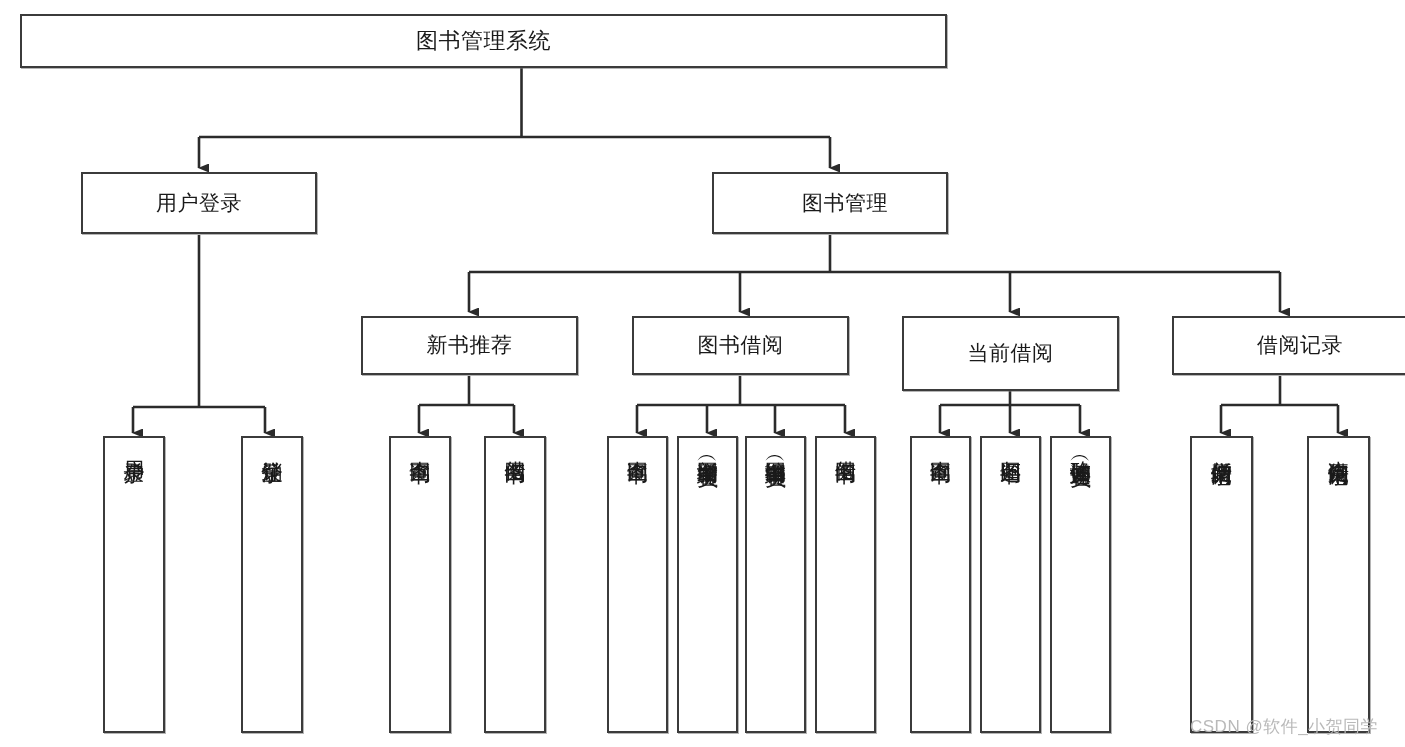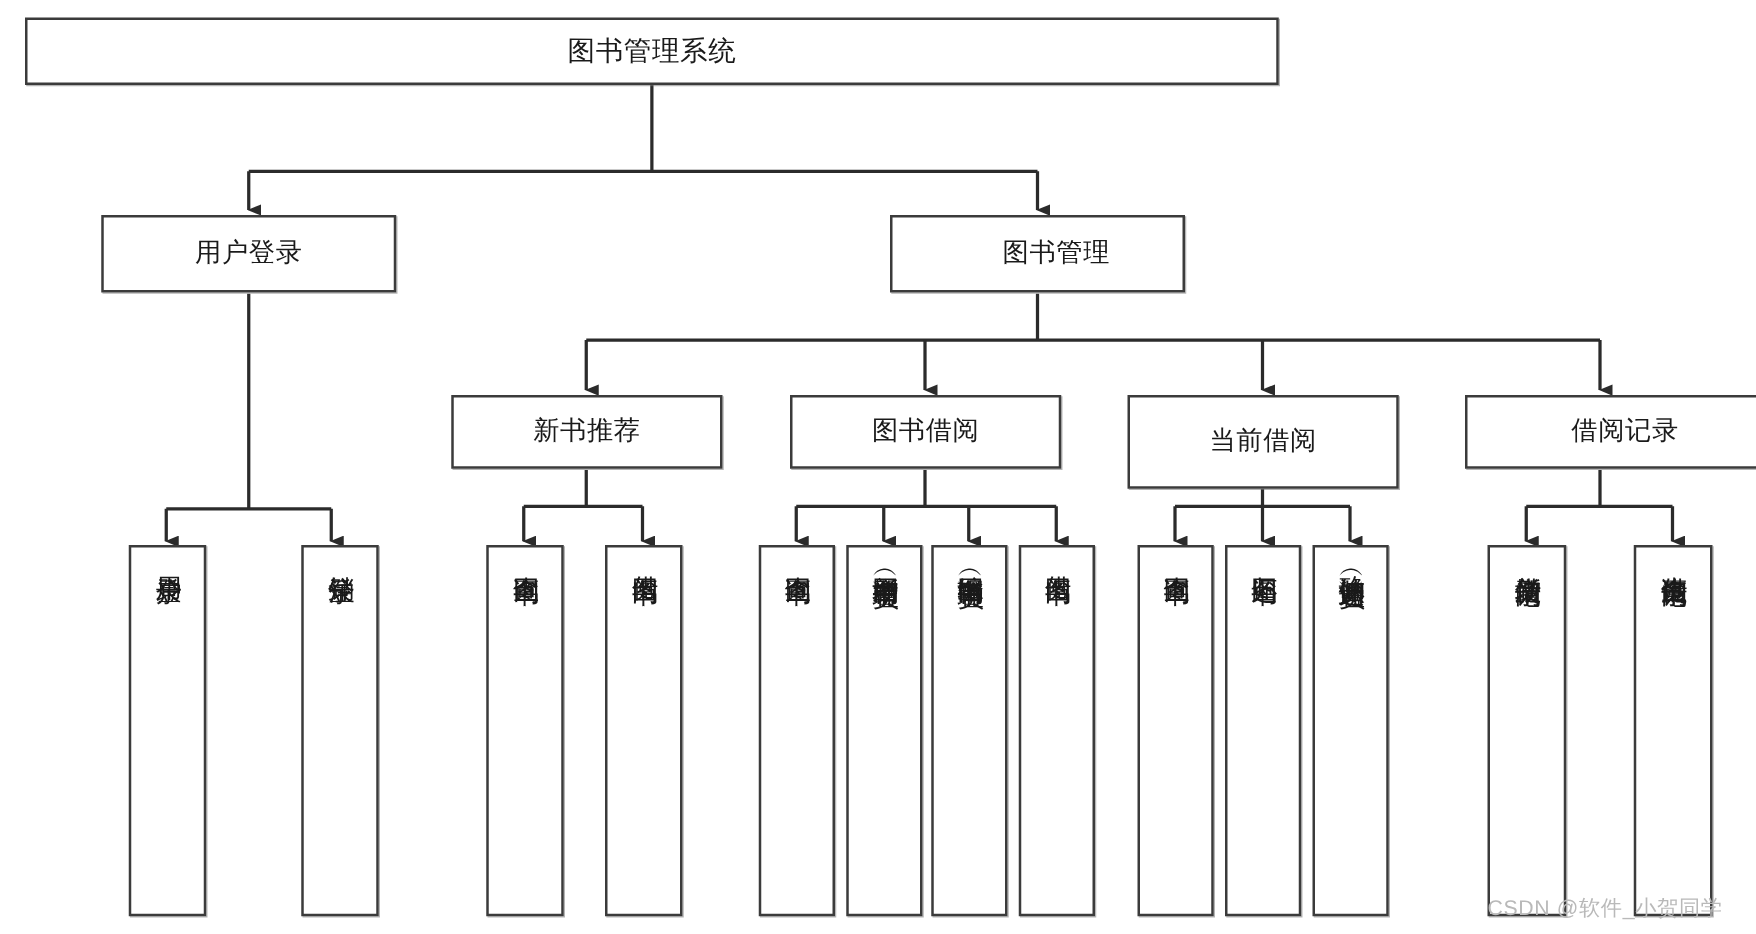--- a/index.html
+++ b/index.html
@@ -116,21 +116,21 @@
       <path d="M1010,405 L1010,433" marker-end="url(#arw)"></path>
       <path d="M1080,405 L1080,433" marker-end="url(#arw)"></path>
 
       <path d="M1280,376 L1280,405"></path>
       <path d="M1221,405 L1338,405"></path>
       <path d="M1221,405 L1221,433" marker-end="url(#arw)"></path>
       <path d="M1338,405 L1338,433" marker-end="url(#arw)"></path>
     </g>
   </svg>
 
-  <div class="node root horiz" style="left:20px; top:14px; width:1003px; height:54px;">
+  <div class="node root horiz" style="left:20px; top:14px; width:927px; height:54px;">
     <span class="lbl">图书管理系统</span>
   </div>
 
   <div class="node horiz" style="left:81px; top:172px; width:236px; height:62px;">
     <span class="lbl">用户登录</span>
   </div>
   <div class="node horiz" style="left:712px; top:172px; width:236px; height:62px;padding-left:30px;">
     <span class="lbl">图书管理</span>
   </div>
 

